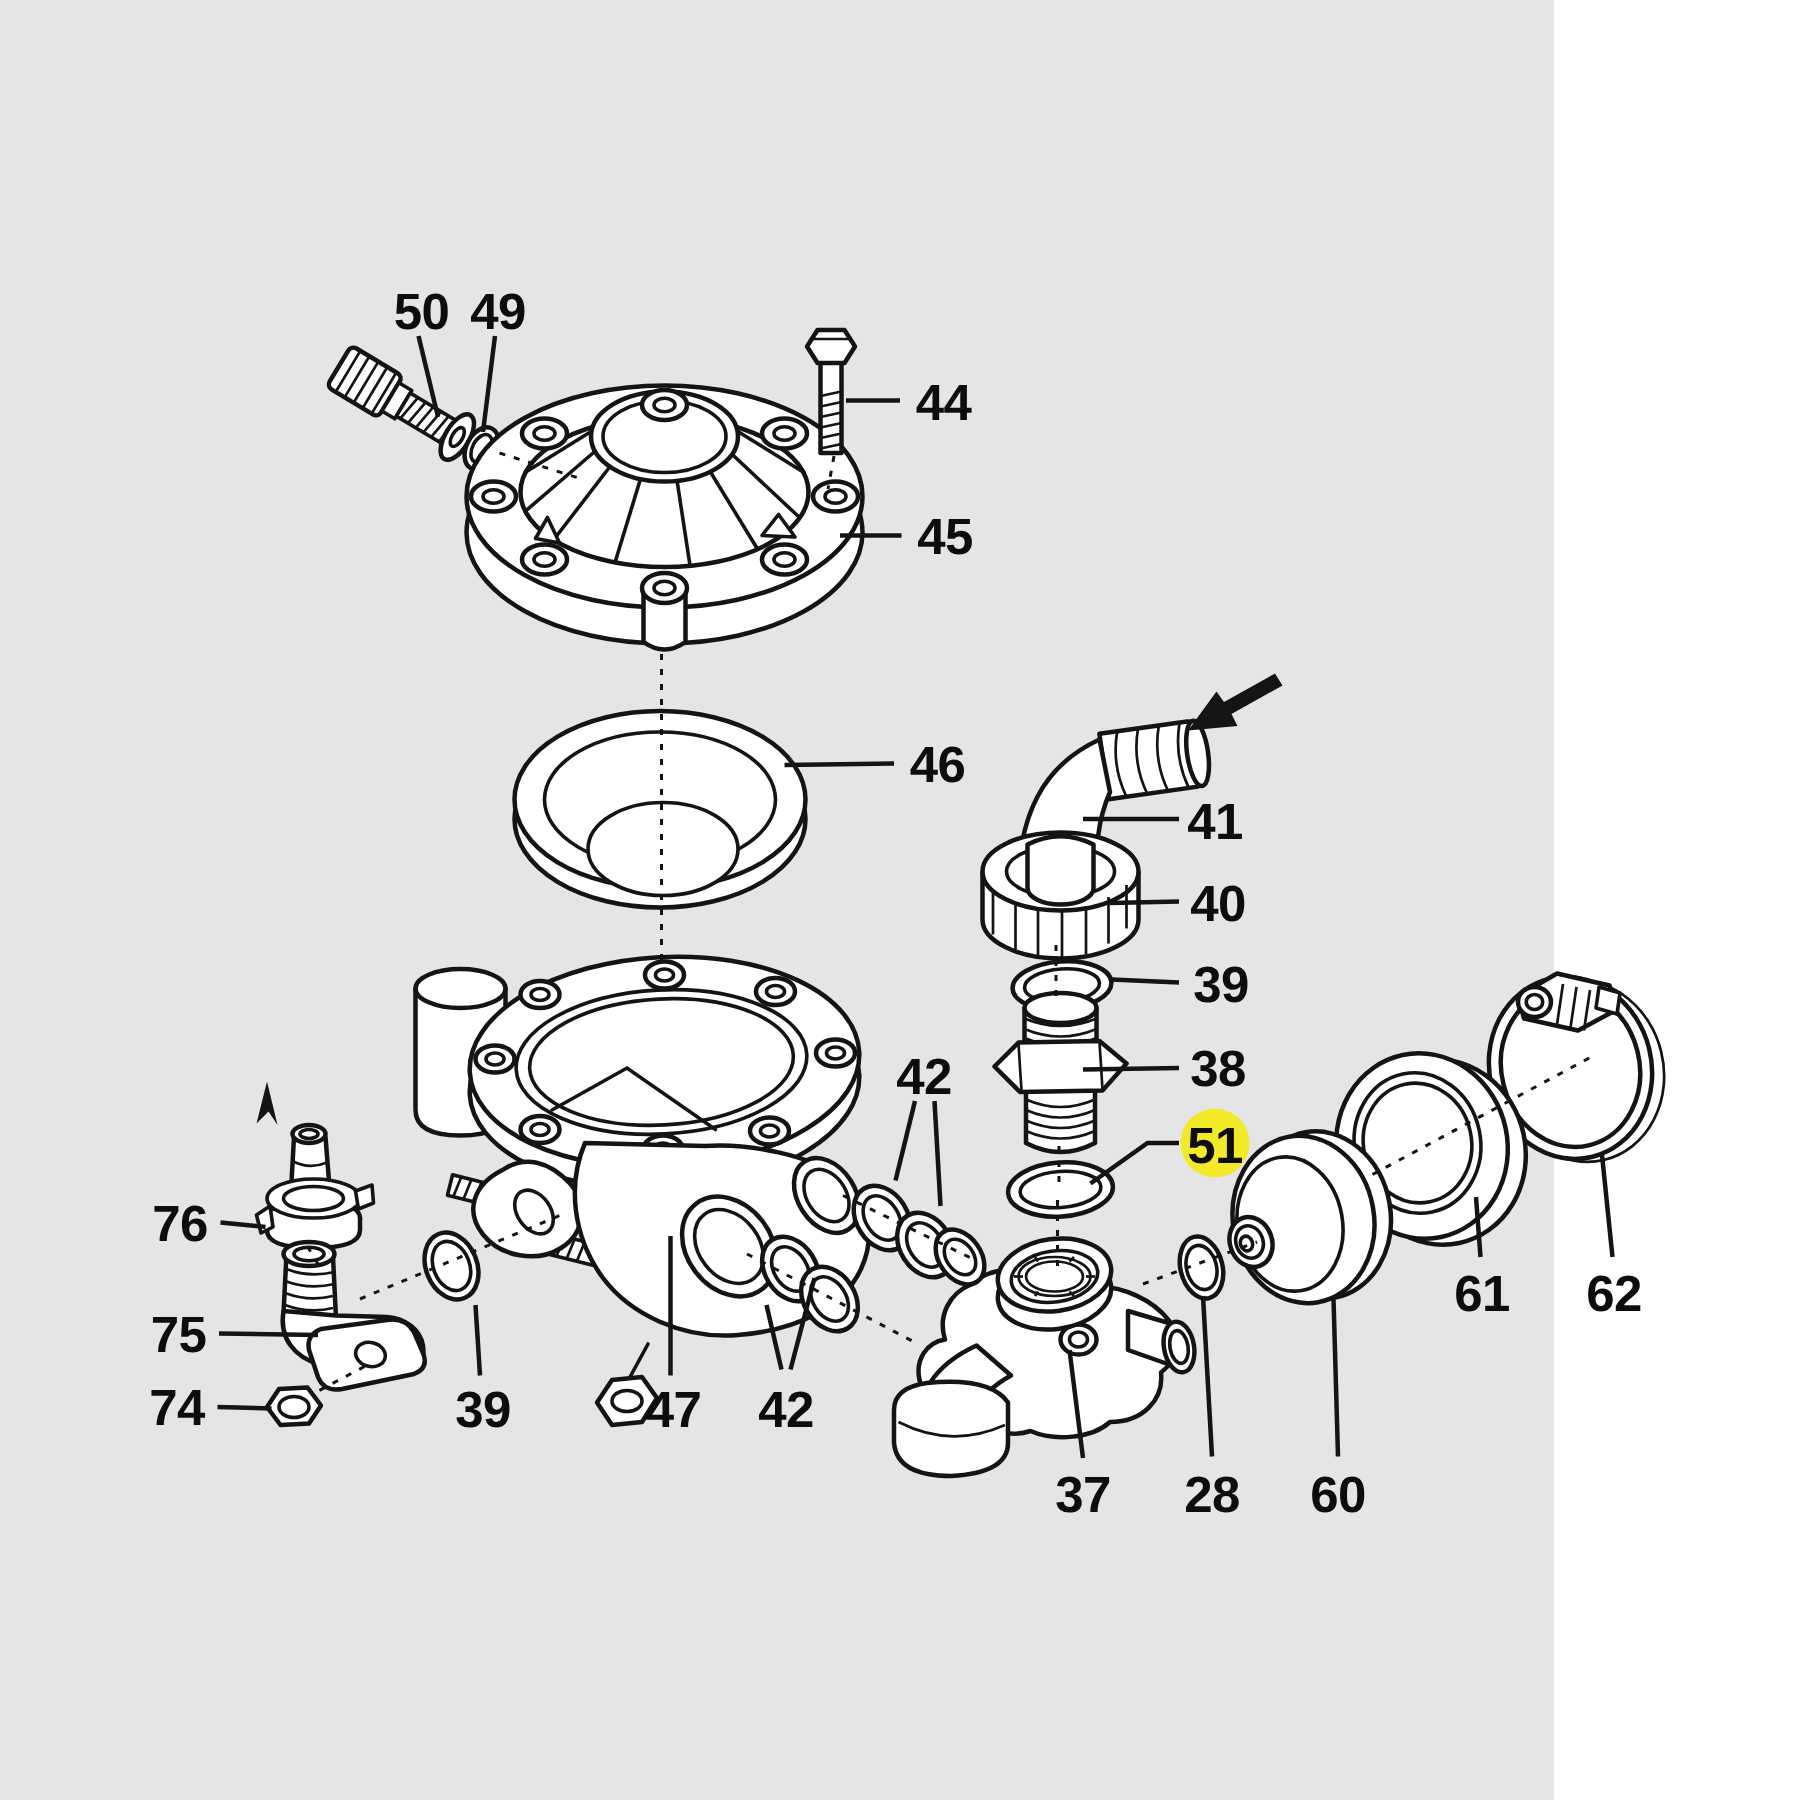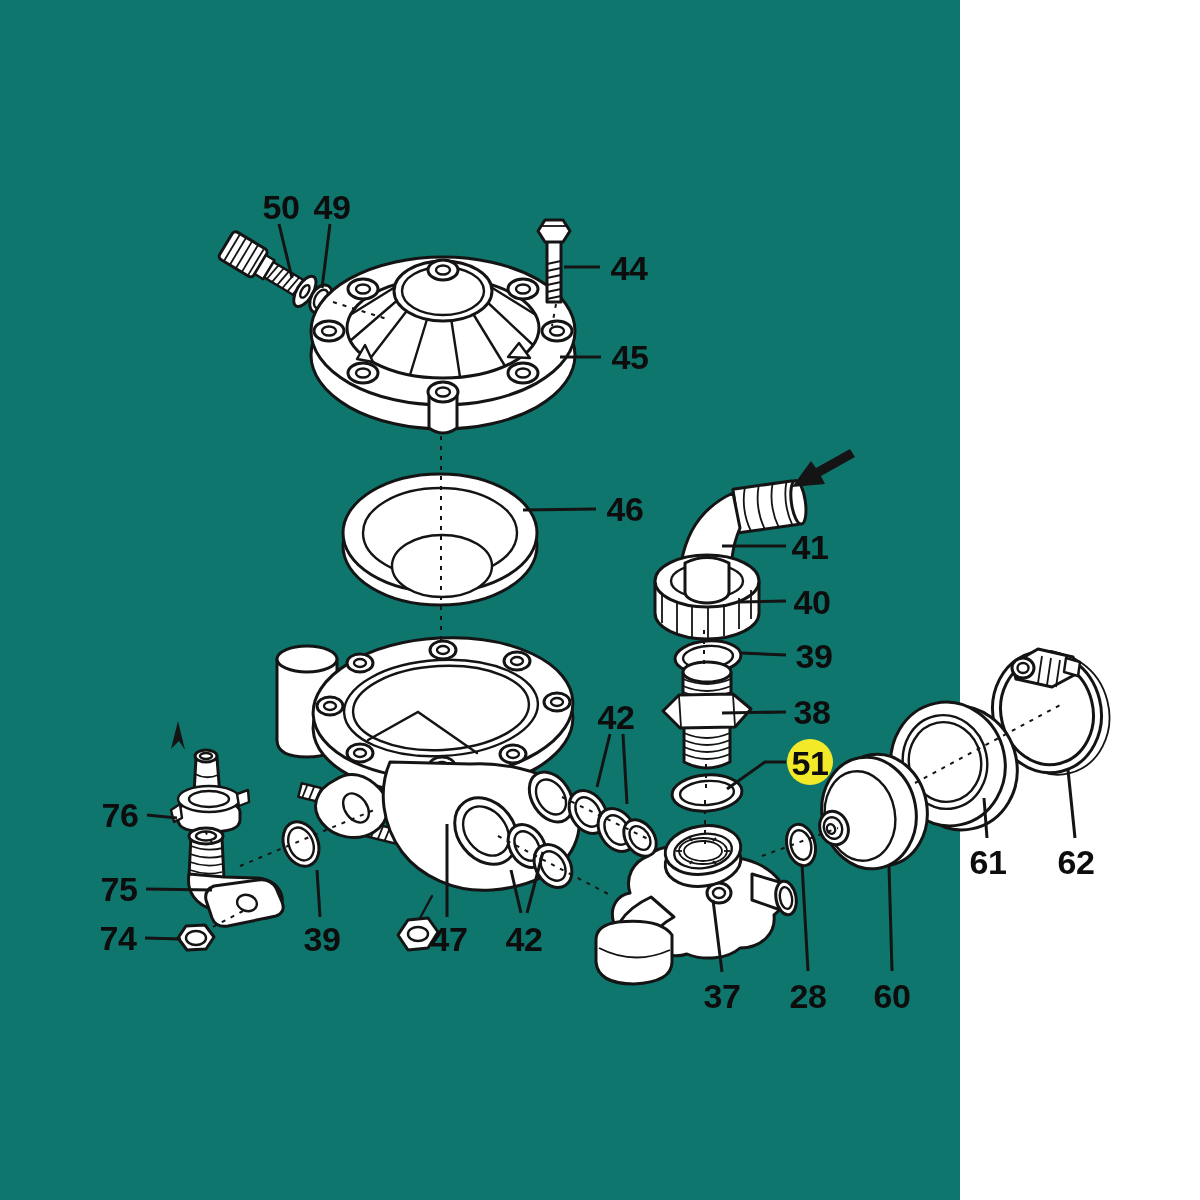--- a/index.html
+++ b/index.html
@@ -1,16 +1,16 @@
 <!DOCTYPE html>
 <html><head>
 <meta charset="utf-8">
 <style>
   html,body{margin:0;padding:0;background:#ffffff;}
-  .stage{width:960px;height:1200px;position:relative;background:#0f766e;}
+  .stage{width:1036px;height:1200px;position:relative;background:#e5e5e5;}
   svg{display:block}
   .ol{fill:#fff;stroke:#141414;stroke-width:3;stroke-linejoin:round;}
   .ol2{fill:#fff;stroke:#141414;stroke-width:2.4;stroke-linejoin:round;}
   .ln{fill:none;stroke:#141414;stroke-width:2.4;stroke-linecap:round;}
   .lnt{fill:none;stroke:#141414;stroke-width:1.8;}
   .dash{fill:none;stroke:#141414;stroke-width:2;stroke-dasharray:4 6;}
   .leader{fill:none;stroke:#141414;stroke-width:3;}
   .blk{fill:#141414;stroke:none;}
   .lbl{font-family:"Liberation Sans",sans-serif;font-weight:700;font-size:34px;fill:#0d0d0d;letter-spacing:-0.5px;text-anchor:middle;}
 </style>

